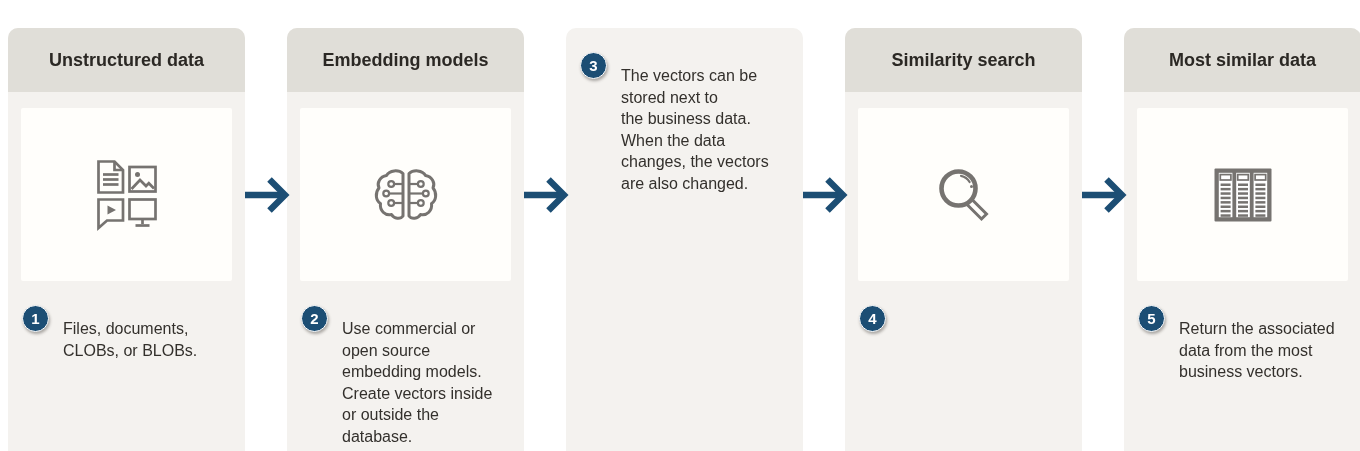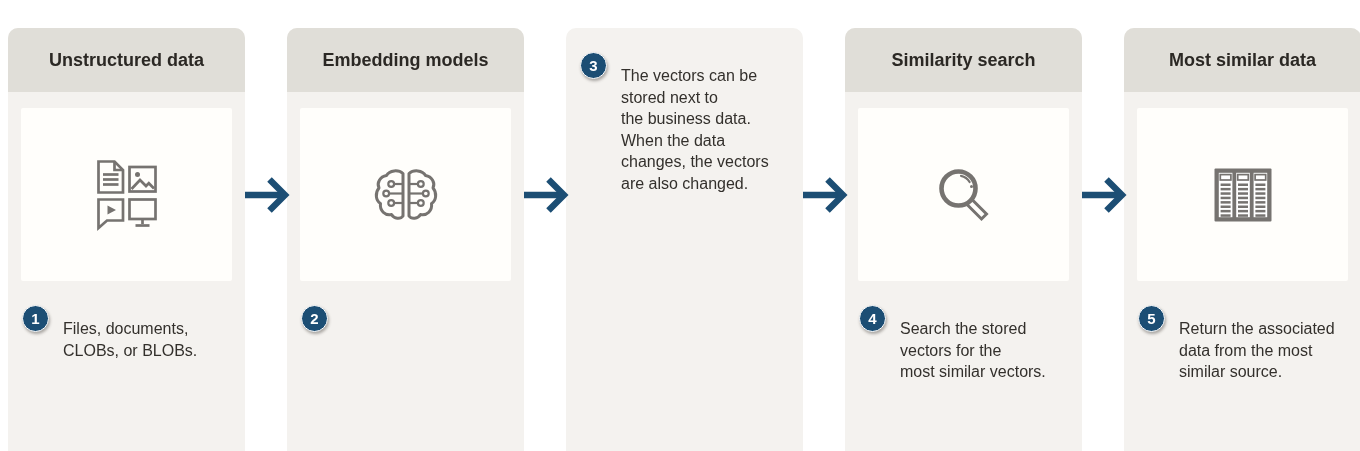--- a/index.html
+++ b/index.html
@@ -117,20 +117,26 @@
               <circle cx="46.8" cy="17" r="2.9"></circle>
             <line x1="35" y1="26.5" x2="48.5" y2="26.5"></line>
               <circle cx="51.8" cy="26.5" r="2.9"></circle>
             <line x1="35" y1="36" x2="43.5" y2="36"></line>
               <circle cx="46.8" cy="36" r="2.9"></circle>
           </g>
         </svg>
       </div>
       <div class="desc">
         <span class="badge">2</span>
+        <p class="desc-text">Use commercial or
+open source
+embedding models.
+Create vectors inside
+or outside the
+database.</p>
       </div>
     </section>
 
     <div class="gap">
       <svg class="arrow" width="50" height="40" viewBox="0 0 50 40" fill="none" stroke="currentColor" stroke-width="6.4">
         <line x1="1" y1="20" x2="40.5" y2="20"></line>
         <path d="M25.5 4.5 L41 20 L25.5 35.5"></path>
       </svg>
     </div>
 
@@ -160,23 +166,20 @@
       <div class="icon-box">
         <svg class="icon-gray" width="62" height="64" viewBox="0 0 62 64" fill="none" stroke="currentColor">
           <circle cx="25.5" cy="25.5" r="17" stroke-width="4.6"></circle>
           <path d="M28 12.8 a13 13 0 0 1 8.6 6.2" stroke-width="2.2" stroke-linecap="round"></path>
           <circle cx="38.5" cy="23.5" r="1.5" fill="currentColor" stroke="none"></circle>
           <path d="M39 36.5 L53.5 51 L48.5 56 L34 41.5" stroke-width="3"></path>
         </svg>
       </div>
       <div class="desc">
         <span class="badge">4</span>
-        <p class="desc-text">Search the stored
-vectors for the
-most similar vectors.</p>
       </div>
     </section>
 
     <div class="gap">
       <svg class="arrow" width="50" height="40" viewBox="0 0 50 40" fill="none" stroke="currentColor" stroke-width="6.4">
         <line x1="1" y1="20" x2="40.5" y2="20"></line>
         <path d="M25.5 4.5 L41 20 L25.5 35.5"></path>
       </svg>
     </div>
 
@@ -202,18 +205,18 @@
             </g>
           </g>
           <use href="#tcol" x="17.4"></use>
           <use href="#tcol" x="34.8"></use>
         </svg>
       </div>
       <div class="desc">
         <span class="badge">5</span>
         <p class="desc-text">Return the associated
 data from the most
-similar source.</p>
+business vectors.</p>
       </div>
     </section>
 
   </div>
 </div>
 
 </body></html>

